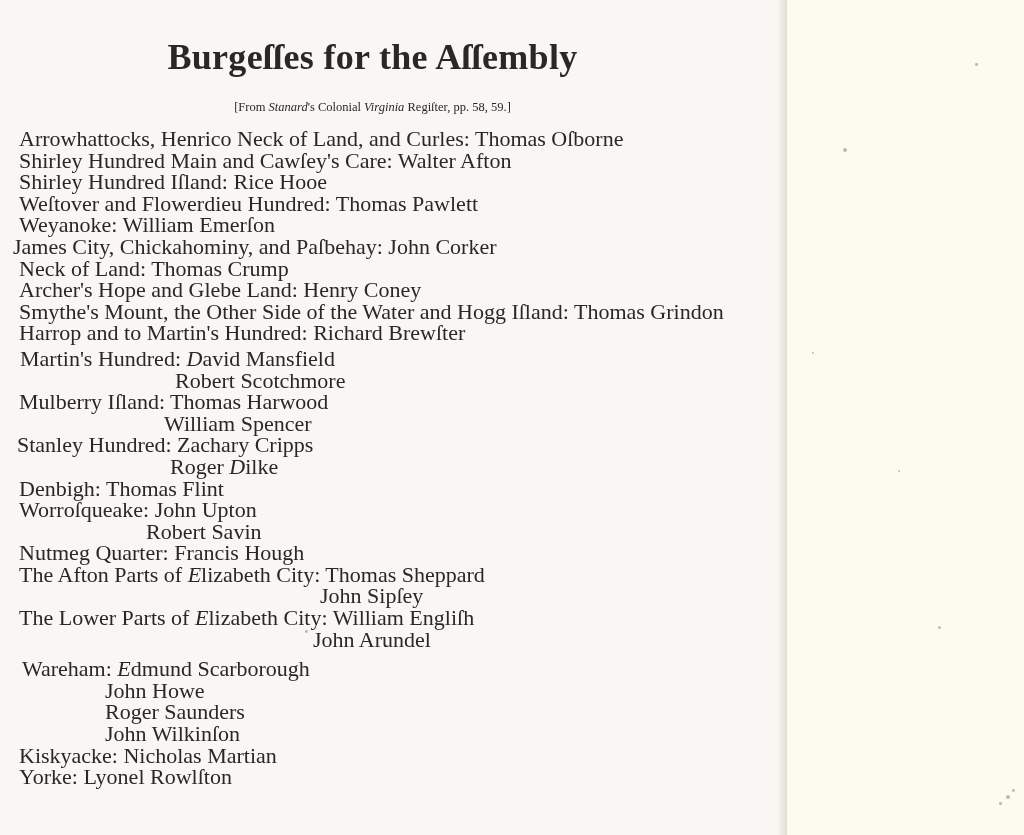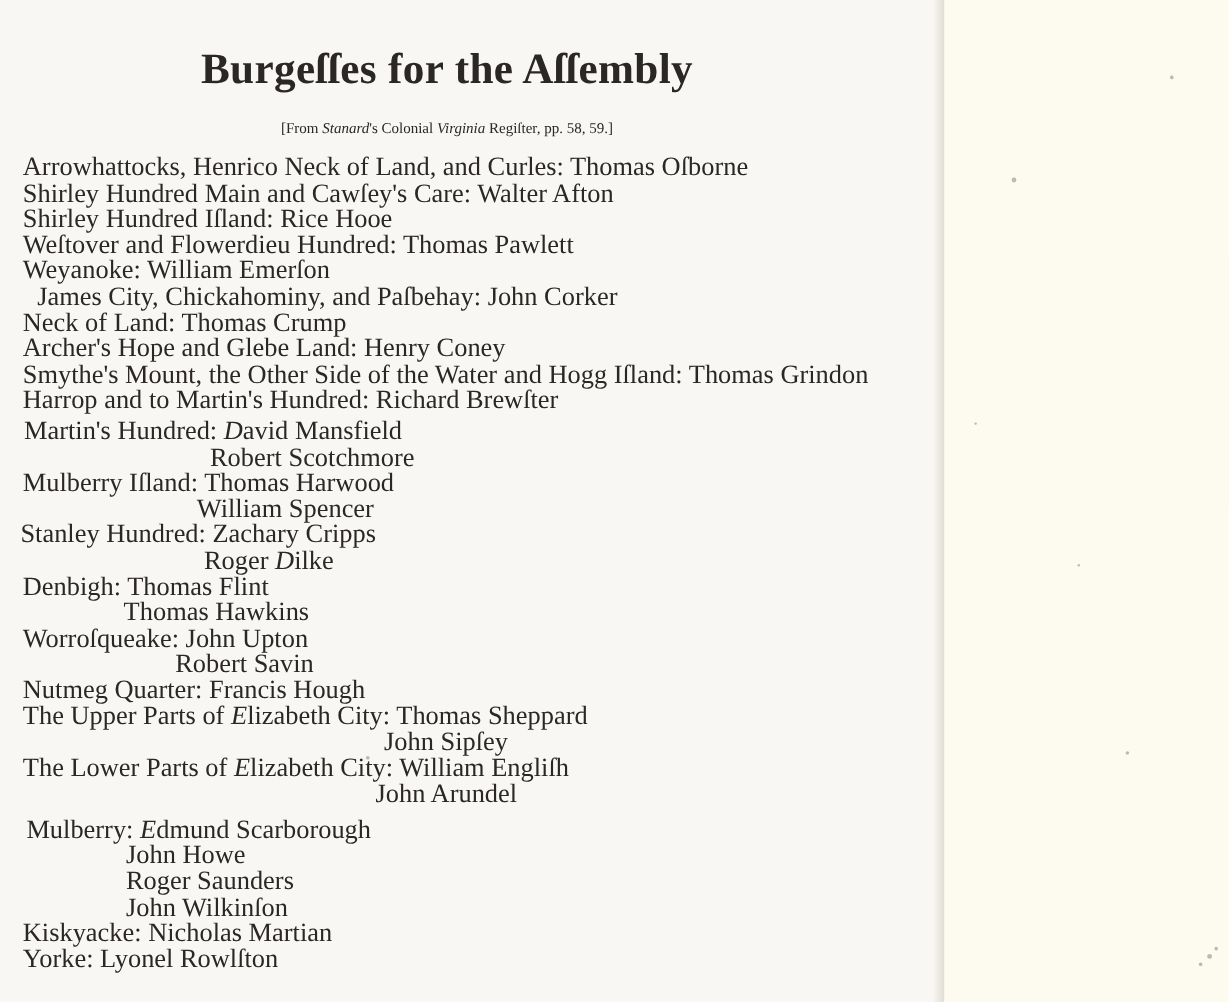--- a/index.html
+++ b/index.html
@@ -124,21 +124,21 @@
       <div class="ln">
         <span class="t" style="left: 19px;">Shirley Hundred Iſland: Rice Hooe</span>
       </div>
       <div class="ln">
         <span class="t" style="left: 19px;">Weſtover and Flowerdieu Hundred: Thomas Pawlett</span>
       </div>
       <div class="ln">
         <span class="t" style="left: 19px;">Weyanoke: William Emerſon</span>
       </div>
       <div class="ln">
-        <span class="t" style="left: 31px;">James City, Chickahominy, and Paſbehay: John Corker</span>
+        <span class="t" style="left: 13px;">James City, Chickahominy, and Paſbehay: John Corker</span>
       </div>
       <div class="ln">
         <span class="t" style="left: 19px;">Neck of Land: Thomas Crump</span>
       </div>
       <div class="ln">
         <span class="t" style="left: 19px;">Archer's Hope and Glebe Land: Henry Coney</span>
       </div>
       <div class="ln">
         <span class="t" style="left: 19px;">Smythe's Mount, the Other Side of the Water and Hogg Iſland: Thomas Grindon</span>
       </div>
@@ -160,45 +160,42 @@
       <div class="ln">
         <span class="t" style="left: 17px;">Stanley Hundred: Zachary Cripps</span>
       </div>
       <div class="ln">
         <span class="t" style="left: 170px;"><span>Roger </span><i>D</i><span>ilke</span></span>
       </div>
       <div class="ln">
         <span class="t" style="left: 19px;">Denbigh: Thomas Flint</span>
       </div>
       <div class="ln">
-        <span class="t" style="left: 103px;">Thomas Hawkins</span>
-      </div>
-      <div class="ln">
         <span class="t" style="left: 19px;">Worroſqueake: John Upton</span>
       </div>
       <div class="ln">
         <span class="t" style="left: 146px; font-family: Liberation Serif, serif;">Robert Savin</span>
       </div>
       <div class="ln">
         <span class="t" style="left: 19px;">Nutmeg Quarter: Francis Hough</span>
       </div>
       <div class="ln">
-        <span class="t" style="left: 19px;"><span>The Upper Parts of </span><i>E</i><span>lizabeth City: Thomas Sheppard</span></span>
+        <span class="t" style="left: 19px;"><span>The Afton Parts of </span><i>E</i><span>lizabeth City: Thomas Sheppard</span></span>
       </div>
       <div class="ln">
         <span class="t" style="left: 320px;">John Sipſey</span>
       </div>
       <div class="ln">
         <span class="t" style="left: 19px;"><span>The Lower Parts of </span><i>E</i><span>lizabeth City: William Engliſh</span></span>
       </div>
       <div class="ln">
         <span class="t" style="left: 313px;">John Arundel</span>
       </div>
       <div class="ln" style="margin-top: 8px;">
-        <span class="t" style="left: 22px;"><span>Mulberry: </span><i>E</i><span>dmund Scarborough</span></span>
+        <span class="t" style="left: 22px;"><span>Wareham: </span><i>E</i><span>dmund Scarborough</span></span>
       </div>
       <div class="ln">
         <span class="t" style="left: 105px;">John Howe</span>
       </div>
       <div class="ln">
         <span class="t" style="left: 105px;">Roger Saunders</span>
       </div>
       <div class="ln">
         <span class="t" style="left: 105px;">John Wilkinſon</span>
       </div>

